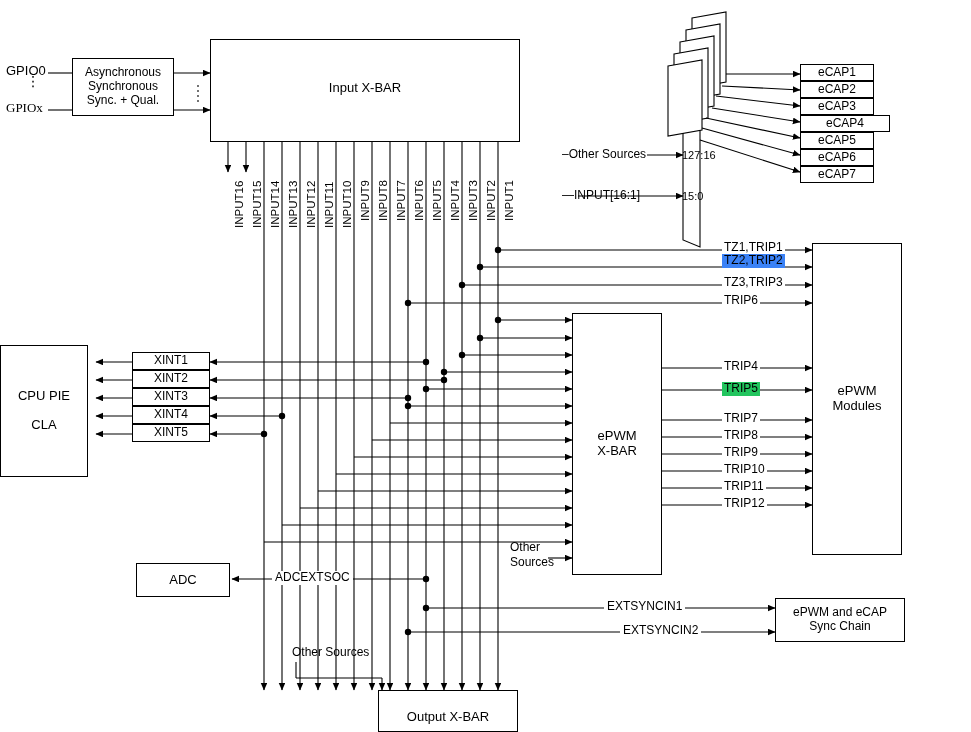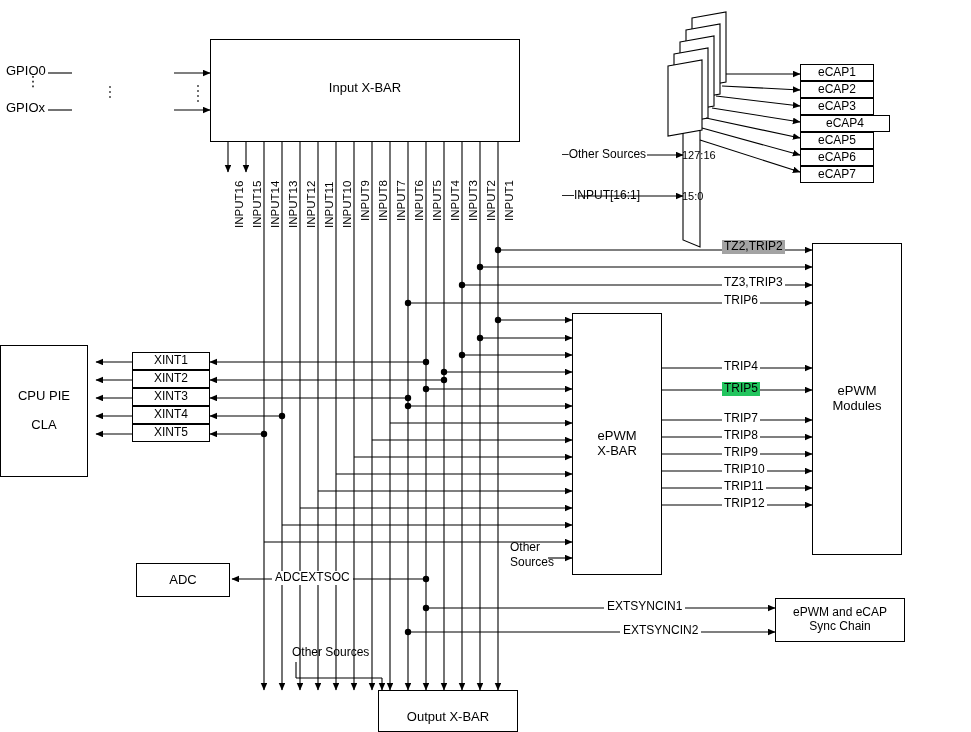--- a/index.html
+++ b/index.html
@@ -139,20 +139,25 @@
       <line x1="726" y1="74" x2="800" y2="74" marker-end="url(#ah)"></line>
       <line x1="722" y1="86" x2="800" y2="90" marker-end="url(#ah)"></line>
       <line x1="716" y1="96" x2="800" y2="106" marker-end="url(#ah)"></line>
       <line x1="712" y1="108" x2="800" y2="122" marker-end="url(#ah)"></line>
       <line x1="706" y1="118" x2="800" y2="138" marker-end="url(#ah)"></line>
       <line x1="702" y1="128" x2="800" y2="155" marker-end="url(#ah)"></line>
       <line x1="700" y1="140" x2="800" y2="172" marker-end="url(#ah)"></line>
     </g>
   </svg>
 
+  <div class="box multi f12" style="left:72px;top:58px;width:102px;height:58px;">
+    <span>Asynchronous</span>
+    <span>Synchronous</span>
+    <span>Sync. + Qual.</span>
+  </div>
 
   <div class="box f13" style="left:210px;top:39px;width:310px;height:103px;">
     <span style="position:relative;top:-2px;">Input  X-BAR</span>
   </div>
 
   <div class="box multi f13" style="left:572px;top:313px;width:90px;height:262px;">
     <span>ePWM</span>
     <span>X-BAR</span>
   </div>
 
@@ -212,21 +217,21 @@
       <span>eCAP5</span>
     </div>
   <div class="box f12" style="left:800px;top:149px;width:74px;height:17px;">
       <span>eCAP6</span>
     </div>
   <div class="box f12" style="left:800px;top:166px;width:74px;height:17px;">
       <span>eCAP7</span>
     </div>
 
   <div class="lbl f13" style="left:6px;top:64px;">GPIO0</div>
-  <div class="lbl f13" style="left:6px;top:101px;">GPIOx</div>
+  <div class="lbl f13" style="left:6px;top:101px;font-family:Liberation Serif, serif;">GPIOx</div>
   <div class="lbl f13" style="left:26px;top:78px;line-height:6px;font-size:14px;">⋮</div>
 
   <div class="vlbl f115" style="left:233px;top:228px;">INPUT16</div>
   <div class="vlbl f115" style="left:251px;top:228px;">INPUT15</div>
   <div class="vlbl f115" style="left:269px;top:228px;">INPUT14</div>
   <div class="vlbl f115" style="left:287px;top:228px;">INPUT13</div>
   <div class="vlbl f115" style="left:305px;top:228px;">INPUT12</div>
   <div class="vlbl f115" style="left:323px;top:228px;">INPUT11</div>
   <div class="vlbl f115" style="left:341px;top:228px;">INPUT10</div>
   <div class="vlbl f115" style="left:359px;top:221px;">INPUT9</div>
@@ -238,21 +243,21 @@
   <div class="vlbl f115" style="left:467px;top:221px;">INPUT3</div>
   <div class="vlbl f115" style="left:485px;top:221px;">INPUT2</div>
   <div class="vlbl f115" style="left:503px;top:221px;">INPUT1</div>
 
   <div class="lbl f12" style="left:562px;top:148px;">–<span>Other Sources</span></div>
   <div class="lbl f12" style="left:562px;top:189px;">—<span>INPUT[16:1]</span></div>
   <div class="lbl f11" style="left:682px;top:149px;">127:16</div>
   <div class="lbl f11" style="left:682px;top:190px;">15:0</div>
 
   <div class="lbl f12" style="left:722px;top:241px;background:#fff;padding:0 2px;">TZ1,TRIP1</div>
-  <div class="lbl f12" style="left:722px;top:240px;background:#a3a3a3;padding:0 2px;">TZ2,TRIP2</div>
+  <div class="lbl f12" style="left:722px;top:254px;background:#3b82f6;padding:0 2px;">TZ2,TRIP2</div>
   <div class="lbl f12" style="left:722px;top:276px;background:#fff;padding:0 2px;">TZ3,TRIP3</div>
   <div class="lbl f12" style="left:722px;top:294px;background:#fff;padding:0 2px;">TRIP6</div>
 
   <div class="lbl f12" style="left:722px;top:360px;background:#fff;padding:0 2px;">TRIP4</div>
   <div class="lbl f12" style="left:722px;top:382px;background:#22c55e;padding:0 2px;">TRIP5</div>
   <div class="lbl f12" style="left:722px;top:412px;background:#fff;padding:0 2px;">TRIP7</div>
   <div class="lbl f12" style="left:722px;top:429px;background:#fff;padding:0 2px;">TRIP8</div>
   <div class="lbl f12" style="left:722px;top:446px;background:#fff;padding:0 2px;">TRIP9</div>
   <div class="lbl f12" style="left:722px;top:463px;background:#fff;padding:0 2px;">TRIP10</div>
   <div class="lbl f12" style="left:722px;top:480px;background:#fff;padding:0 2px;">TRIP11</div>

